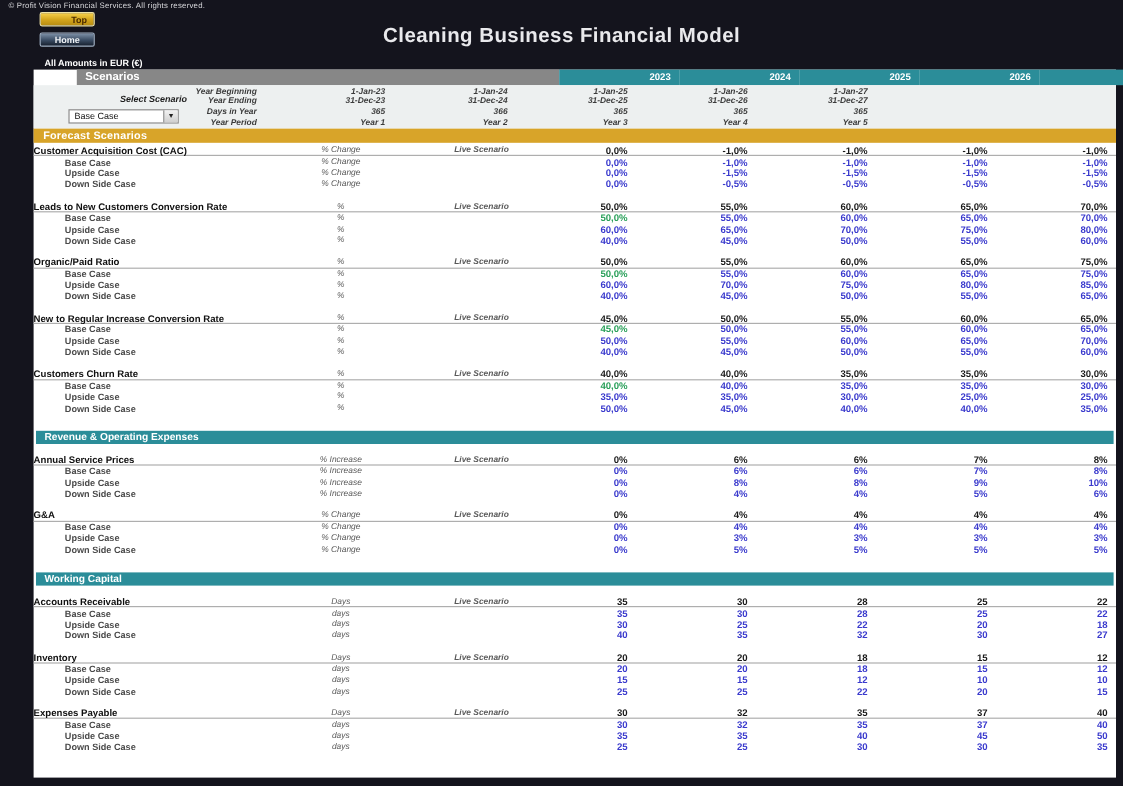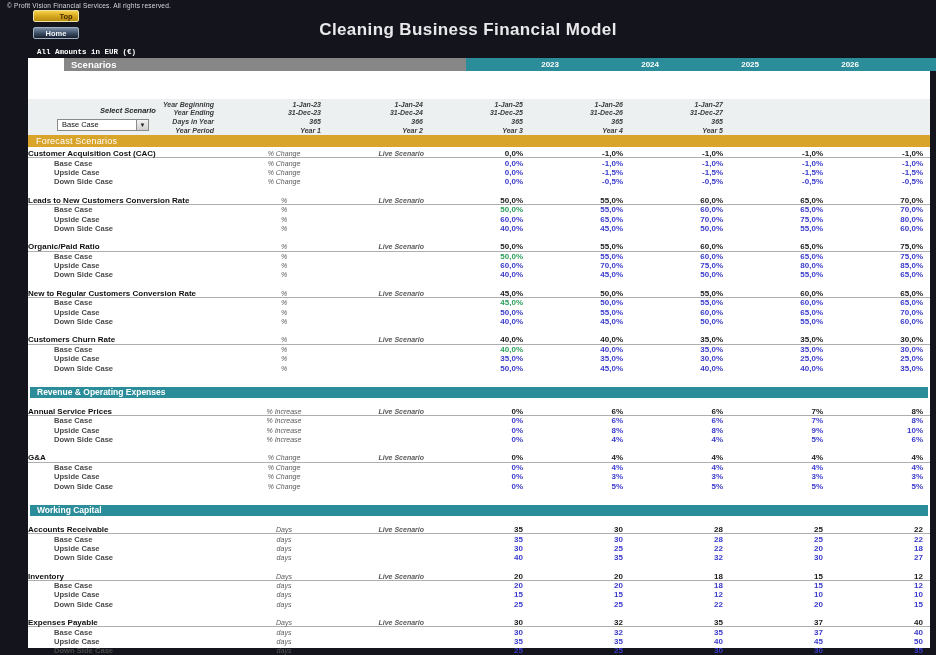--- a/index.html
+++ b/index.html
@@ -11,48 +11,48 @@
     overflow: hidden;
   }
   .copyright { position:absolute; top:2px; left:7px; font-size:6.5px; color:#d8d8dc; letter-spacing:.2px; }
   .btn { position:absolute; left:33px; width:46px; height:12px; border-radius:2px;
          font-size:7.5px; font-weight:bold; text-align:center; line-height:11px;
          border:1px solid #b9c2cf; cursor:pointer; }
   .btn-top  { top:10px; background:linear-gradient(#f7d04a,#d3a51c 55%,#b88d12); color:#4a2b00; border-color:#efe3a6;padding-left:20px; }
   .btn-home { top:27px; background:linear-gradient(#7c8fa6,#3a4c63 55%,#17202e); color:#f2f4f7; border-color:#9fb0c4; }
   .title { position:absolute; top:20px; left:0; right:0; text-align:center;
            color:#e9e9ec; font-size:17px; font-weight:bold; letter-spacing:.4px; }
-  .amounts { position:absolute; top:48px; left:37px; font-size:7.5px; font-weight:bold; color:#ffffff;font-family:Liberation Mono, monospace; }
+  .amounts { position:absolute; top:48px; left:37px; font-size:7.5px; font-weight:bold; color:#ffffff; }
 
   .content { position:absolute; left:28px; top:58px; width:902px; height:590px; background:#ffffff; }
 
   .grid-head, .info-row, .row { display:grid; grid-template-columns:212px 88px 102px repeat(5,100px); }
 
   .grid-head { height:13px;margin-left:36px; }
   .scen-bar { grid-column:1 / span 3; background:#878787; color:#fff; font-weight:bold;
               font-size:9.5px; display:flex; align-items:center; padding-left:7px; }
   .year-cell { background:#2b8d99; color:#fff; font-weight:bold; font-size:8px;
                display:flex; align-items:center; justify-content:flex-end; padding-right:7px; }
 
-  .info-band { position:relative; background:#edf0f0; height:36px; padding-top:1px;margin-top:28px; }
+  .info-band { position:relative; background:#edf0f0; height:36px; padding-top:1px; }
   .info-row { height:8.6px; align-items:center; }
   .info-label { grid-column:1; text-align:right; padding-right:26px; font-style:italic;
                 font-weight:bold; font-size:7px; color:#3b3b3b; }
   .info-val { text-align:right; padding-right:7px; font-style:italic; font-weight:bold;
               font-size:7px; color:#3b3b3b; }
   .select-label { position:absolute; left:45px; top:7px; width:110px; text-align:center;
                   font-size:7.5px; font-style:italic; font-weight:bold; color:#1d1d1d; }
   .dropdown { position:absolute; left:29px; top:20px; width:92px; height:12px; background:#fff;
               border:1px solid #8a8a8a; display:flex; align-items:center; cursor:pointer; }
   .dropdown-value { flex:1; font-size:7.5px; color:#111; padding-left:4px; line-height:10px; }
   .dropdown-arrow { width:12px; height:100%; background:linear-gradient(#f2f2f2,#cfcfcf);
                     border-left:1px solid #8a8a8a; font-size:6px; color:#222;
                     display:flex; align-items:center; justify-content:center; }
 
-  .gold-bar { height:12px; background:#d8a429; color:#fff; font-weight:normal; font-size:9px;
+  .gold-bar { height:12px; background:#d8a429; color:#fff; font-weight:bold; font-size:9px;
               display:flex; align-items:center; padding-left:8px; letter-spacing:.2px; }
 
   .table { padding-top:2px; }
   .sec-bar { height:11px; background:#2b8d99; color:#fff; font-weight:bold; font-size:8.5px;
              display:flex; align-items:center; padding-left:7px; margin:0 2px; }
   .sec-bar.spaced { margin-top:5px; }
   .row { height:9.4px; align-items:center; font-size:8px; }
   .m-head { border-bottom:1px solid #aeaeae; }
   .m-name { font-weight:bold; color:#101010; padding-left:0; white-space:nowrap; }
   .c-label { color:#4a4a4a; font-weight:bold; padding-left:26px; font-size:7.6px; white-space:nowrap; }
@@ -248,21 +248,21 @@
         <div class="unit">%</div>
         <div></div>
         <div class="val blue">40,0%</div>
         <div class="val blue">45,0%</div>
         <div class="val blue">50,0%</div>
         <div class="val blue">55,0%</div>
         <div class="val blue">65,0%</div>
       </div>
       <div class="gap"></div>
       <div class="row m-head">
-        <div class="m-name">New to Regular Customers Conversion Rate</div>
+        <div class="m-name">New to Regular Increase Conversion Rate</div>
         <div class="unit">%</div>
         <div class="live-lab">Live Scenario</div>
         <div class="val live">45,0%</div>
         <div class="val live">50,0%</div>
         <div class="val live">55,0%</div>
         <div class="val live">60,0%</div>
         <div class="val live">65,0%</div>
       </div>
       <div class="row">
         <div class="c-label">Base Case</div>

